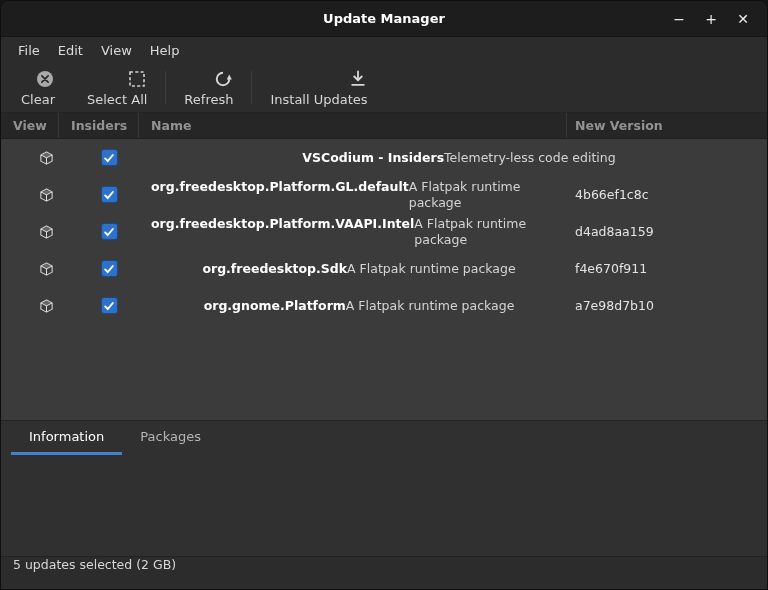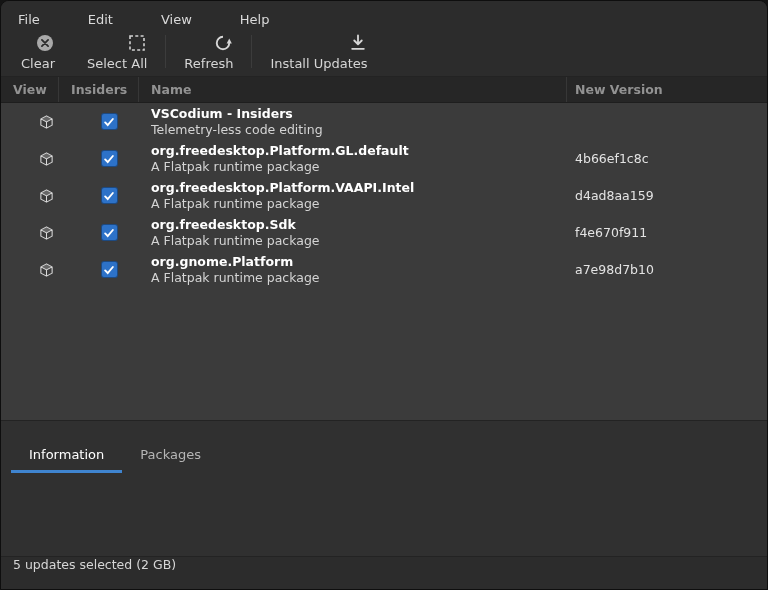--- a/index.html
+++ b/index.html
@@ -32,21 +32,21 @@
   }
   .win-btn {
     width: 24px; height: 24px; border-radius: 50%;
     display: flex; align-items: center; justify-content: center;
     color: #ececec; font-size: 14px; cursor: default;
   }
 
   
   .menubar {
     flex: 0 0 26px; background: #2c2c2c;
-    display: flex; align-items: flex-end; padding-left: 8px; gap: 30px;
+    display: flex; align-items: center; padding-left: 8px;
   }
   .menu-item {
     display: flex; align-items: center; padding: 0 9px;
     color: #dadada; font-size: 13px;
   }
 
   
   .toolbar {
     flex: 0 0 50px; background: #2c2c2c;
     display: flex; align-items: stretch; padding-left: 4px;
@@ -83,33 +83,33 @@
   .cell-upgrade { width: 80px; display: flex; align-items: center; justify-content: center; }
   .checkbox {
     width: 17px; height: 17px; margin-left: 20px;
     background: var(--checkbox-blue, #2d72c8);
     border: 1px solid rgba(0,0,0,0.35);
     border-radius: 3px;
     display: flex; align-items: center; justify-content: center;
   }
   .cell-name {
     flex: 1; padding-left: 12px; line-height: 1.25;
-    display: flex; flex-direction: column; justify-content: center;
+    display: flex; flex-direction: row; justify-content: center;
   }
   .pkg-name { color: #ffffff; font-weight: bold; font-size: 12.5px; }
   .pkg-desc { color: #d4d4d4; font-size: 12.5px; }
   .cell-version { width: 200px; padding-left: 8px; color: #e3e3e3; font-size: 12.5px; }
 
   
   .bottom-panel {
     flex: 0 0 136px; background: #303030;
     border-top: 1px solid #232323;
     display: flex; flex-direction: column;
   }
-  .tabbar { flex: 0 0 34px; display: flex; align-items: stretch; padding-left: 10px; margin-top: 18px; }
+  .tabbar { flex: 0 0 34px; display: flex; align-items: stretch; padding-left: 10px; }
   .tab {
     display: flex; align-items: center; padding: 0 18px;
     font-size: 13px; color: #b5b5b5;
     border-bottom: 3px solid transparent;
   }
   .tab.active { color: #ffffff; border-bottom-color: var(--accent, #3f84cf); }
   .tab-content { flex: 1; background: #303030; }
 
   
   .statusbar {
@@ -119,20 +119,28 @@
     color: #d6d6d6; font-size: 12.5px;
   }
 
   svg { display: block; }
 </style>
 </head>
 <body>
 
 <div class="window">
 
+  <div class="titlebar">
+    <div class="titlebar-title">Update Manager</div>
+    <div class="window-controls">
+      <div class="win-btn">−</div>
+      <div class="win-btn">+</div>
+      <div class="win-btn">✕</div>
+    </div>
+  </div>
 
   <div class="menubar">
     <div class="menu-item">File</div>
     <div class="menu-item">Edit</div>
     <div class="menu-item">View</div>
     <div class="menu-item">Help</div>
   </div>
 
   <div class="toolbar">
 

